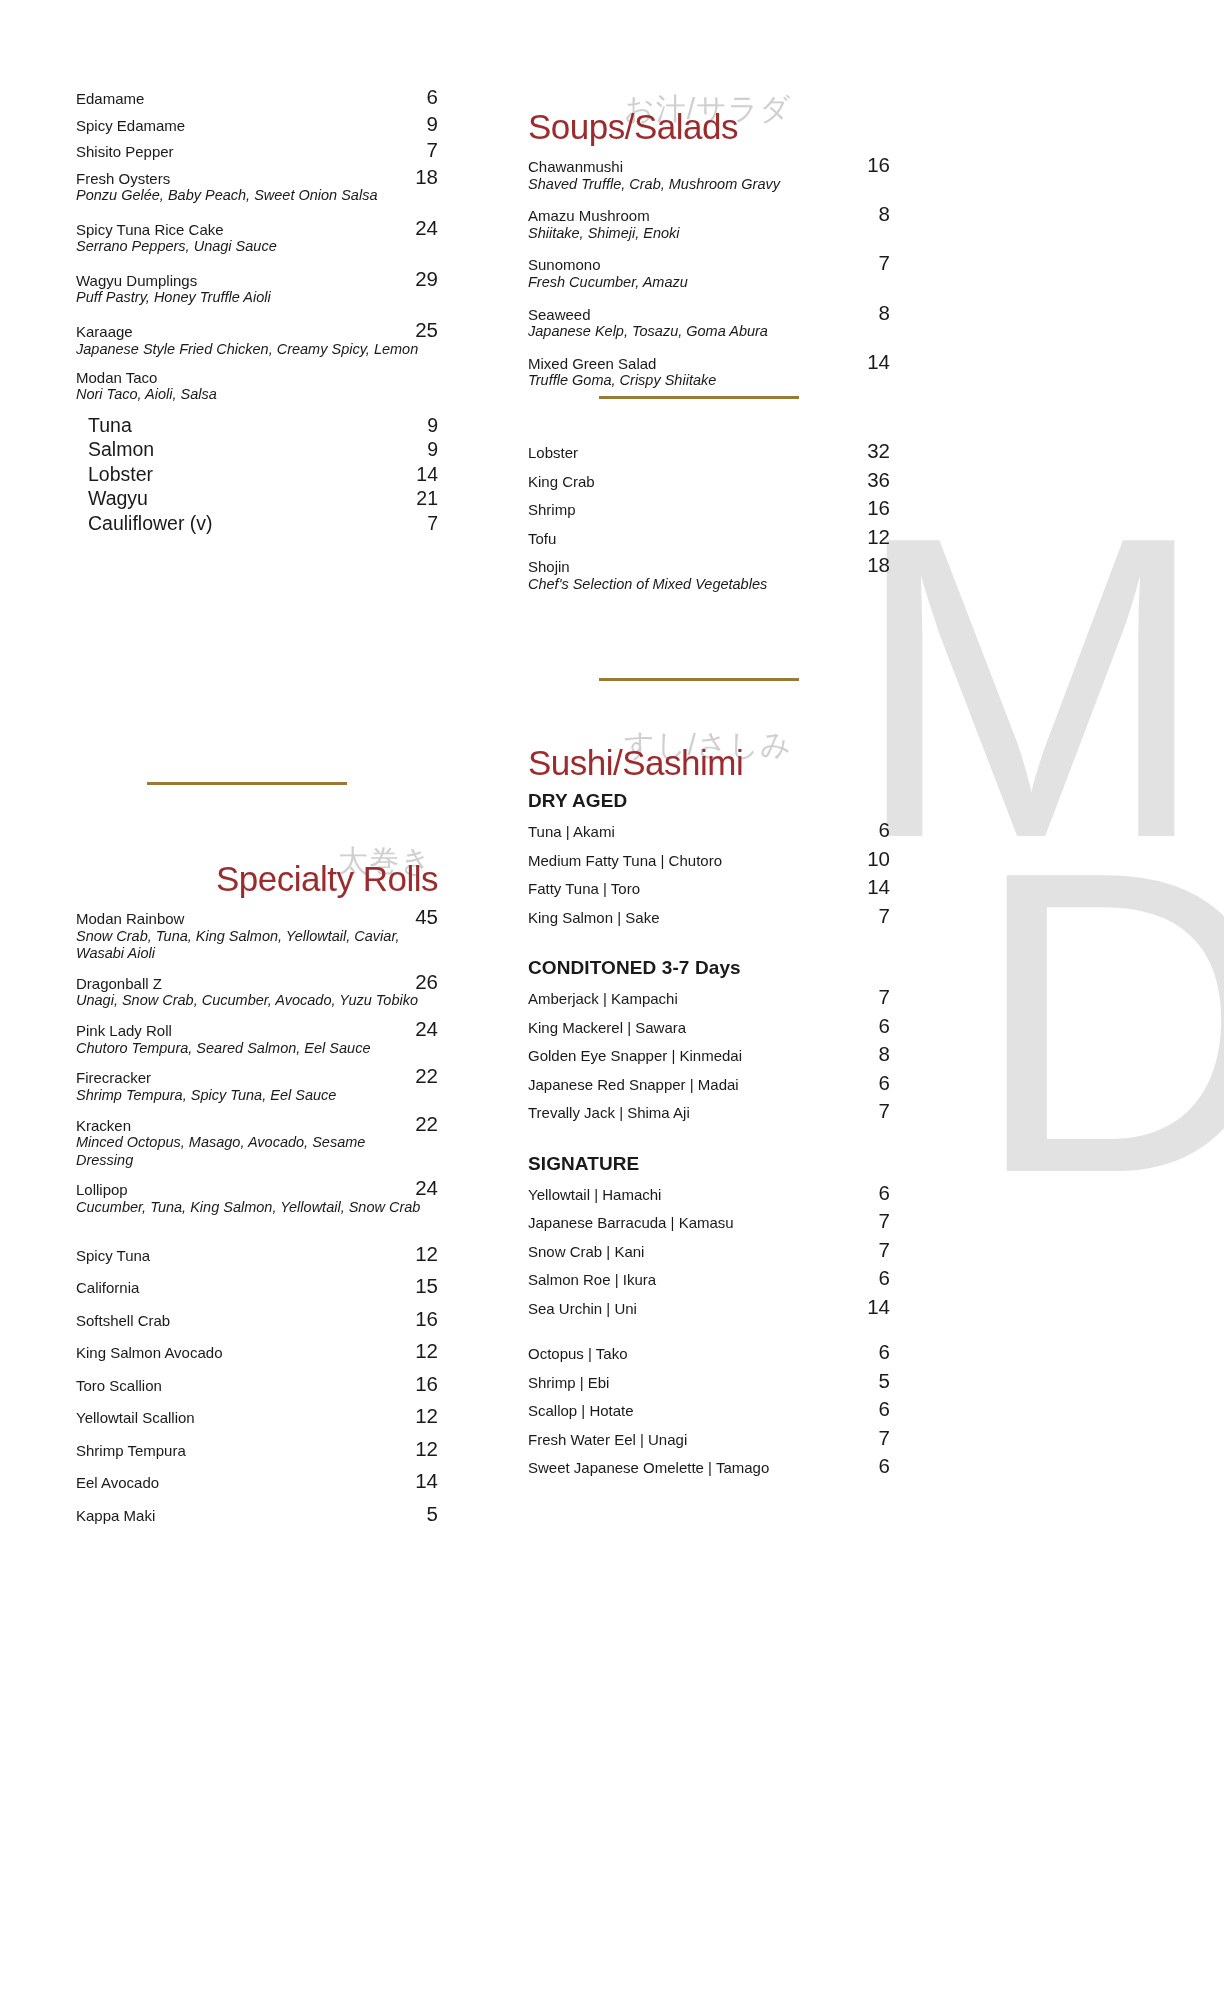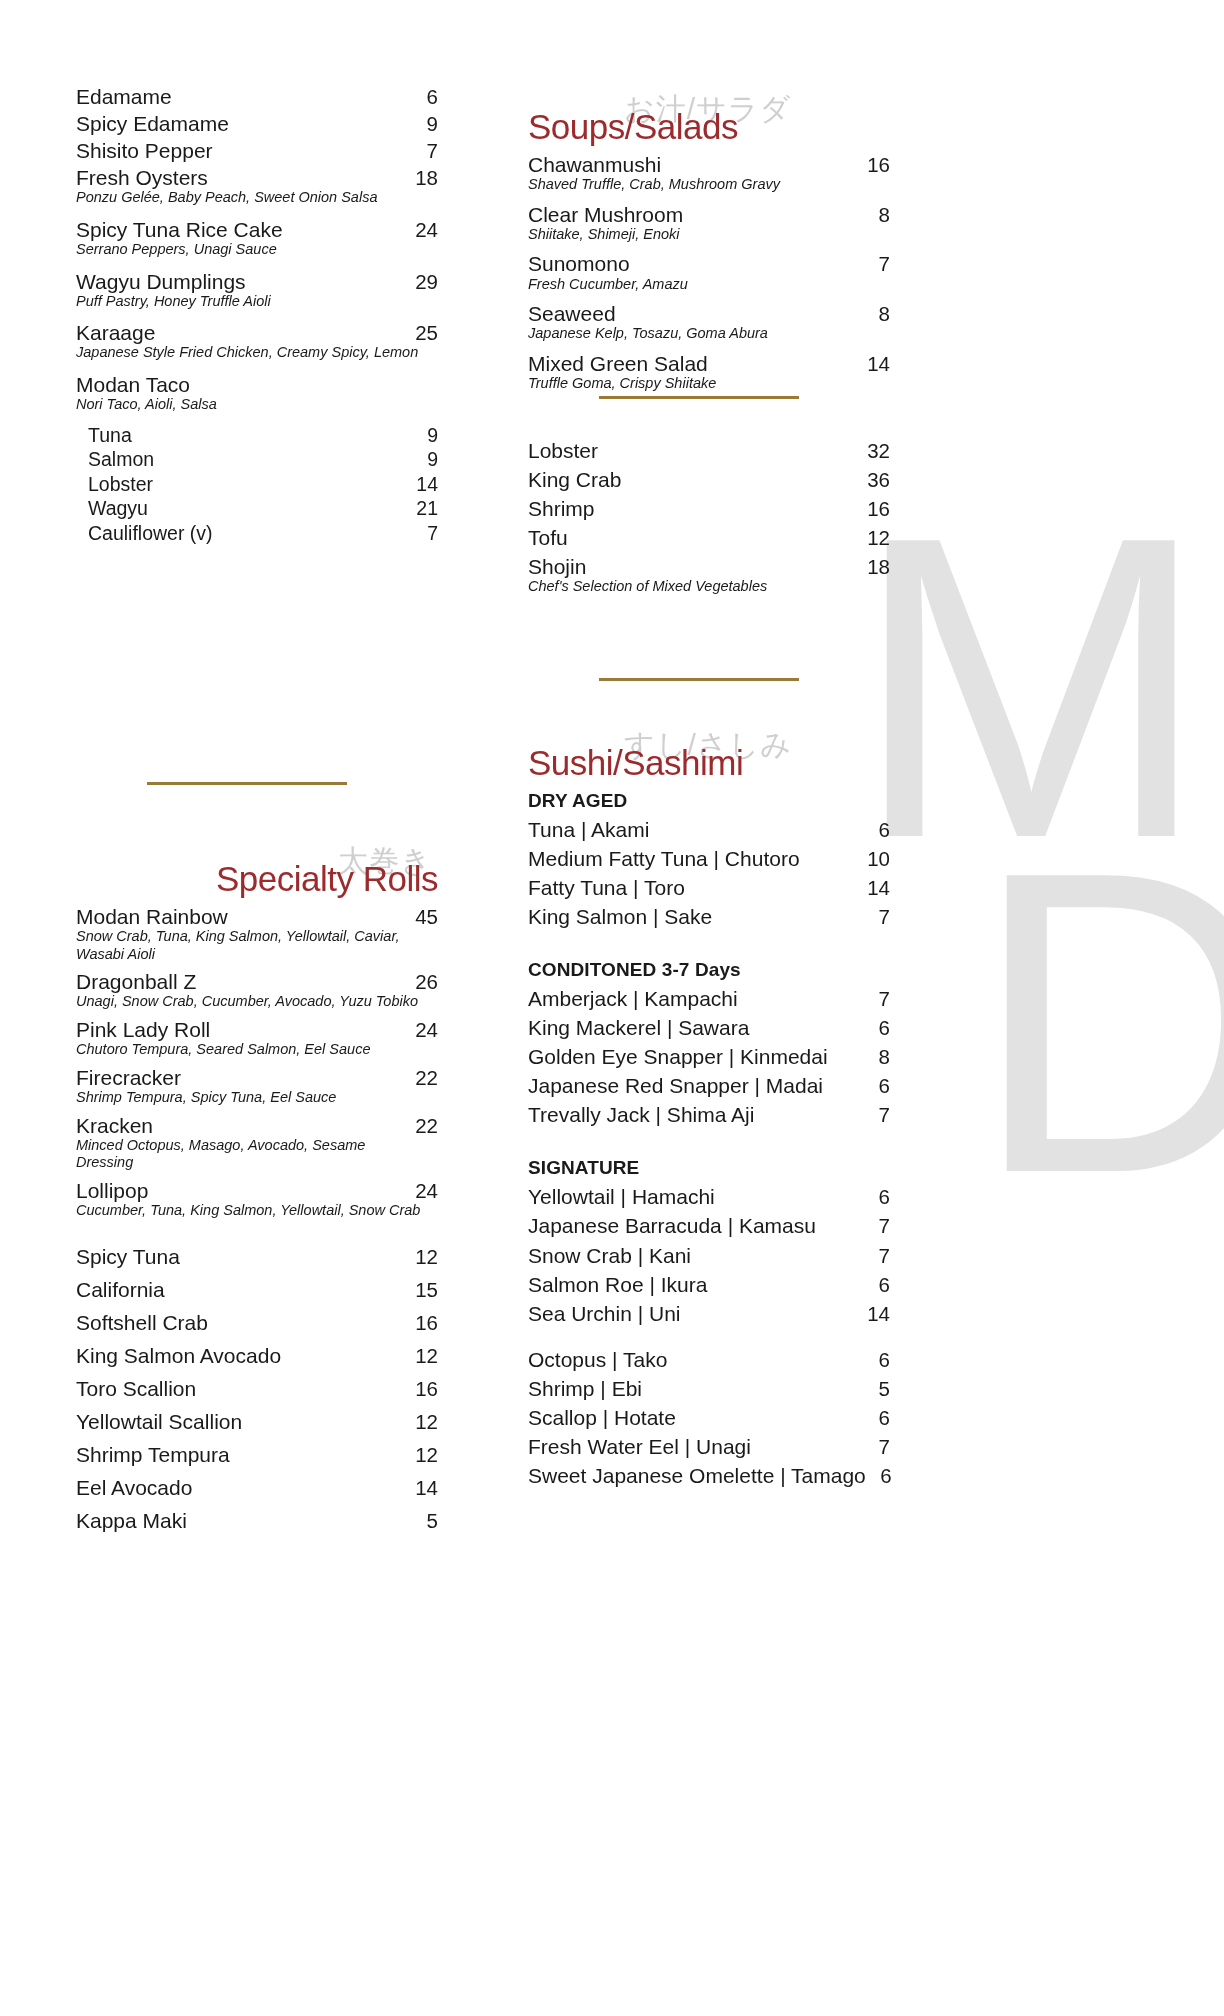--- a/index.html
+++ b/index.html
@@ -71,21 +71,21 @@
   .head-left .sec-jp { left:96px; bottom:20px; }
 
   
   .row {
     display:flex;
     align-items:baseline;
     justify-content:space-between;
     line-height:1.05;
   }
   .row .nm {
-    font-size:21px;
+    font-size:15px;
     font-weight:400;
     color:#1a1a1a;
     white-space:nowrap;
   }
   .row .pr {
     font-size:20.5px;
     color:#1a1a1a;
     text-align:right;
     min-width:26px;
     white-space:nowrap;
@@ -350,21 +350,21 @@
     <div id="soup-list">
         <div class="item sp" style="margin-bottom: 10px;">
           <div class="row">
             <span class="nm">Chawanmushi</span>
             <span class="pr">16</span>
           </div>
           <div class="desc">Shaved Truffle, Crab, Mushroom Gravy</div>
         </div>
         <div class="item sp" style="margin-bottom: 10px;">
           <div class="row">
-            <span class="nm">Clear Mushroom</span>
+            <span class="nm">Amazu Mushroom</span>
             <span class="pr">8</span>
           </div>
           <div class="desc">Shiitake, Shimeji, Enoki</div>
         </div>
         <div class="item sp" style="margin-bottom: 10px;">
           <div class="row">
             <span class="nm">Sunomono</span>
             <span class="pr">7</span>
           </div>
           <div class="desc">Fresh Cucumber, Amazu</div>

